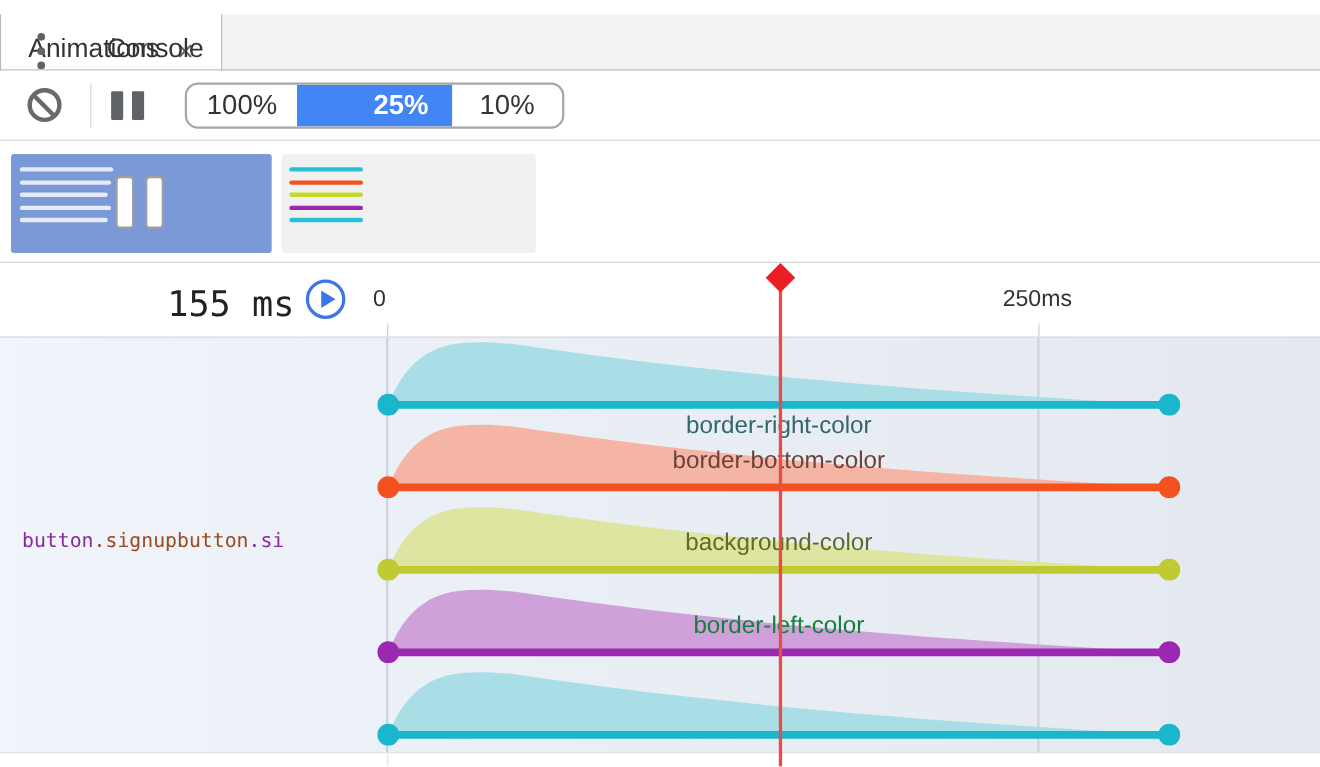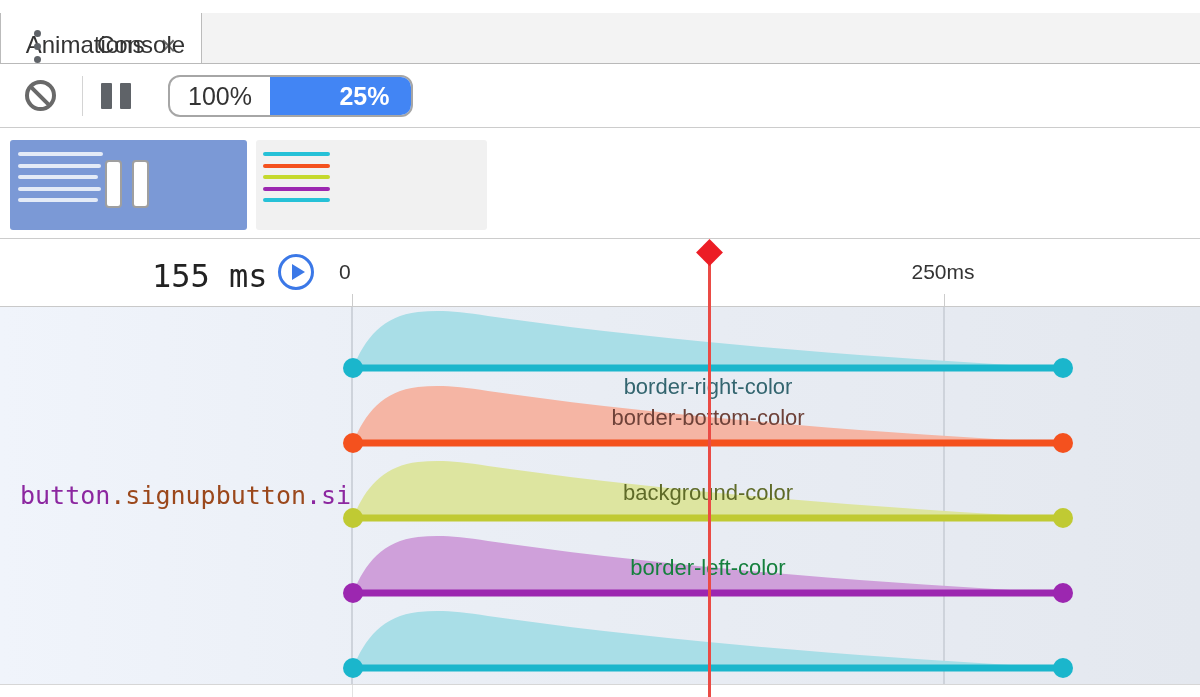--- a/index.html
+++ b/index.html
@@ -53,21 +53,21 @@
   .tick0{left:339px;}
   .tick250{left:903px;width:80px;text-align:center;}
   .tickmark{position:absolute;bottom:0;width:1px;height:12px;background:#ccc;}
 
   
   .timeline{position:absolute;left:0;top:307px;width:1200px;height:378px;box-sizing:border-box;
             background:linear-gradient(90deg,#f0f4fb 0%,#eaeef5 40%,#e4e8ef 100%);
             border-bottom:1px solid #d6d6d6;}
   .gridline{position:absolute;top:0;bottom:0;width:2px;background:#ced3db;}
   .nodelabel{position:absolute;left:20px;top:481px;width:333px;overflow:hidden;white-space:nowrap;
-             font-family:"DejaVu Sans Mono",monospace;font-size:25px;z-index:2;}
+             font-family:"DejaVu Sans Mono",monospace;font-size:18px;z-index:2;}
   .track{position:absolute;left:343px;width:730px;height:70px;z-index:3;}
   .track svg{position:absolute;left:0;top:0;}
   .track .tlabel{position:absolute;left:0;right:0;top:22px;text-align:center;font-size:22px;z-index:2;}
 
   
   .scrubline{position:absolute;left:708px;top:262px;width:3px;height:435px;z-index:4;}
   .diamond{position:absolute;left:700px;top:243px;width:19px;height:19px;transform:rotate(45deg);z-index:5;cursor:grab;}
 
   
   .bottomstrip{position:absolute;left:0;top:685px;width:1200px;height:12px;background:#fff;}
@@ -99,20 +99,21 @@
         <div class="slash"></div>
       </div>
     <div class="tb-sep"></div>
     <div class="pause-icon">
         <i></i>
         <i></i>
       </div>
     <div class="rates">
       <div class="rate" style="width:100px">100%</div>
       <div class="rate sel" style="width: 93px; background: rgb(66, 133, 244);">25%</div>
+      <div class="rate" style="width:100px">10%</div>
     </div>
   </div>
 
   <div class="preview">
     <div class="tile tile1" style="background: rgb(123, 153, 214);">
       <div id="tile1-lines">
           <div class="tline" style="left: 8px; top: 12px; width: 85px; background: rgba(255, 255, 255, 0.8);"></div>
           <div class="tline" style="left: 8px; top: 23.5px; width: 83px; background: rgba(255, 255, 255, 0.8);"></div>
           <div class="tline" style="left: 8px; top: 35px; width: 80px; background: rgba(255, 255, 255, 0.8);"></div>
           <div class="tline" style="left: 8px; top: 46.5px; width: 83px; background: rgba(255, 255, 255, 0.8);"></div>

